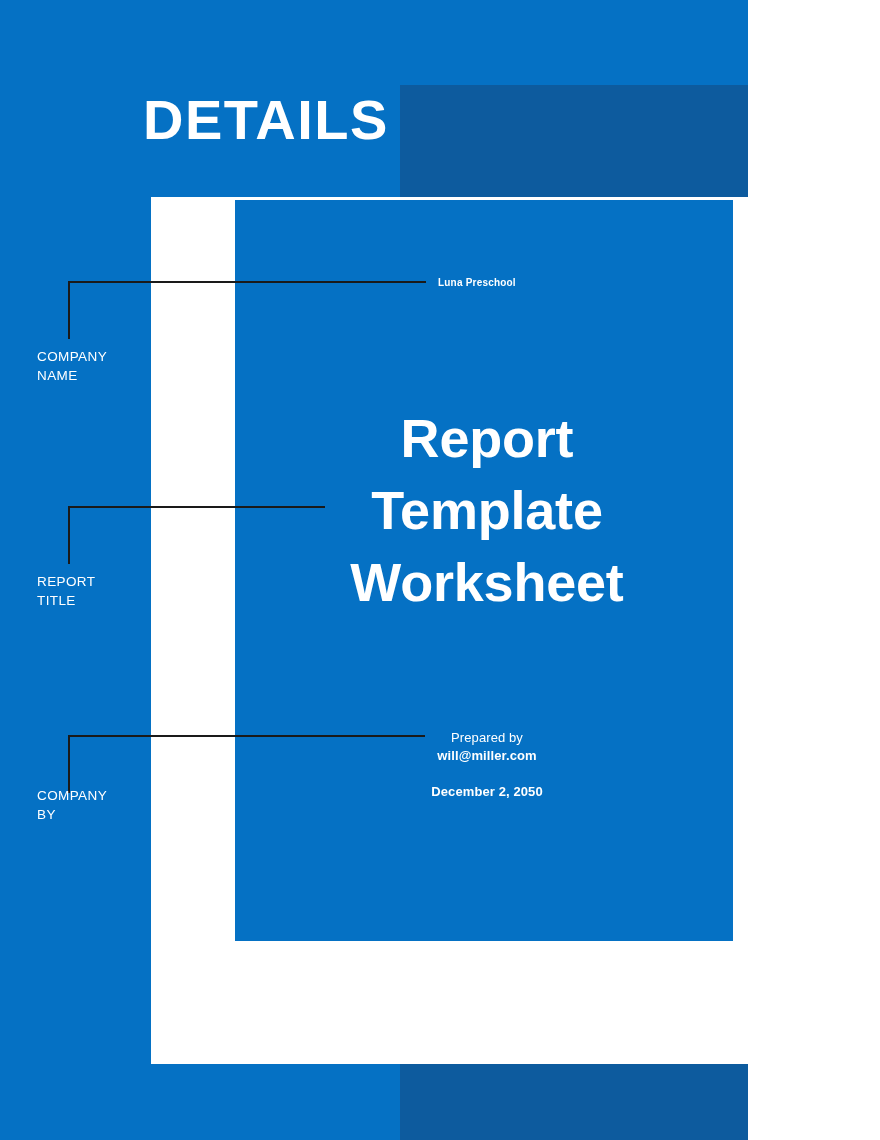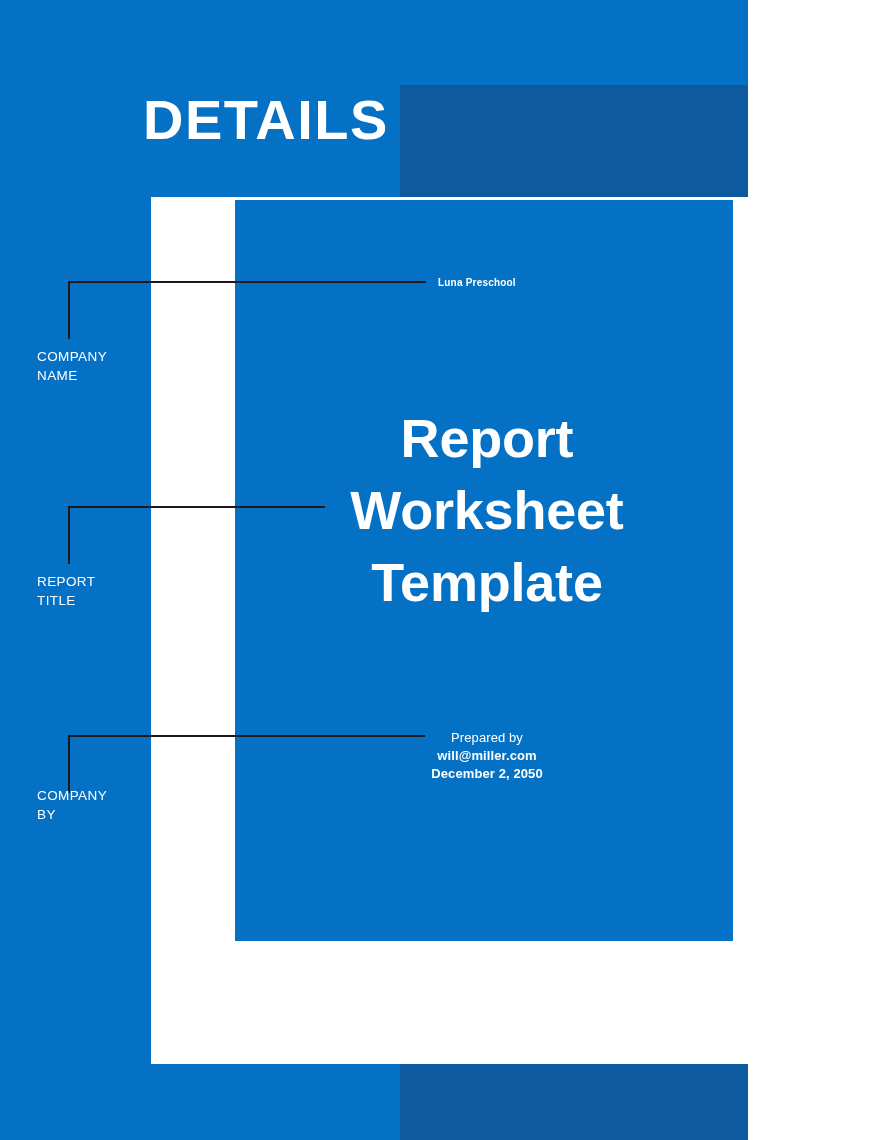--- a/index.html
+++ b/index.html
@@ -143,20 +143,21 @@
     letter-spacing: 0.1px;
   }
   .prepared-block .pb-name,
   .prepared-block .pb-email {
     font-size: 13px;
     font-weight: bold;
     line-height: 18px;
     letter-spacing: 0.1px;
   }
   .prepared-block .pb-date {
+    margin-top: 18px;
     font-size: 13px;
     font-weight: bold;
     line-height: 18px;
     letter-spacing: 0.1px;
   }
 </style>
 </head>
 <body>
 
 <div id="page">
@@ -190,22 +191,22 @@
   <div class="field-label" id="label-report">REPORT
 TITLE</div>
 
   <div class="field-label" id="label-prepared">COMPANY
 BY</div>
 
   <div class="company-value">Luna Preschool</div>
 
   <div class="doc-title">
     <div>Report</div>
+    <div>Template</div>
     <div>Worksheet</div>
-    <div>Template</div>
   </div>
 
   <div class="prepared-block">
     <div class="pb-caption">Prepared by</div>
     <div class="pb-email">will@miller.com</div>
     <div class="pb-date">December 2, 2050</div>
   </div>
 
 </div>
 

